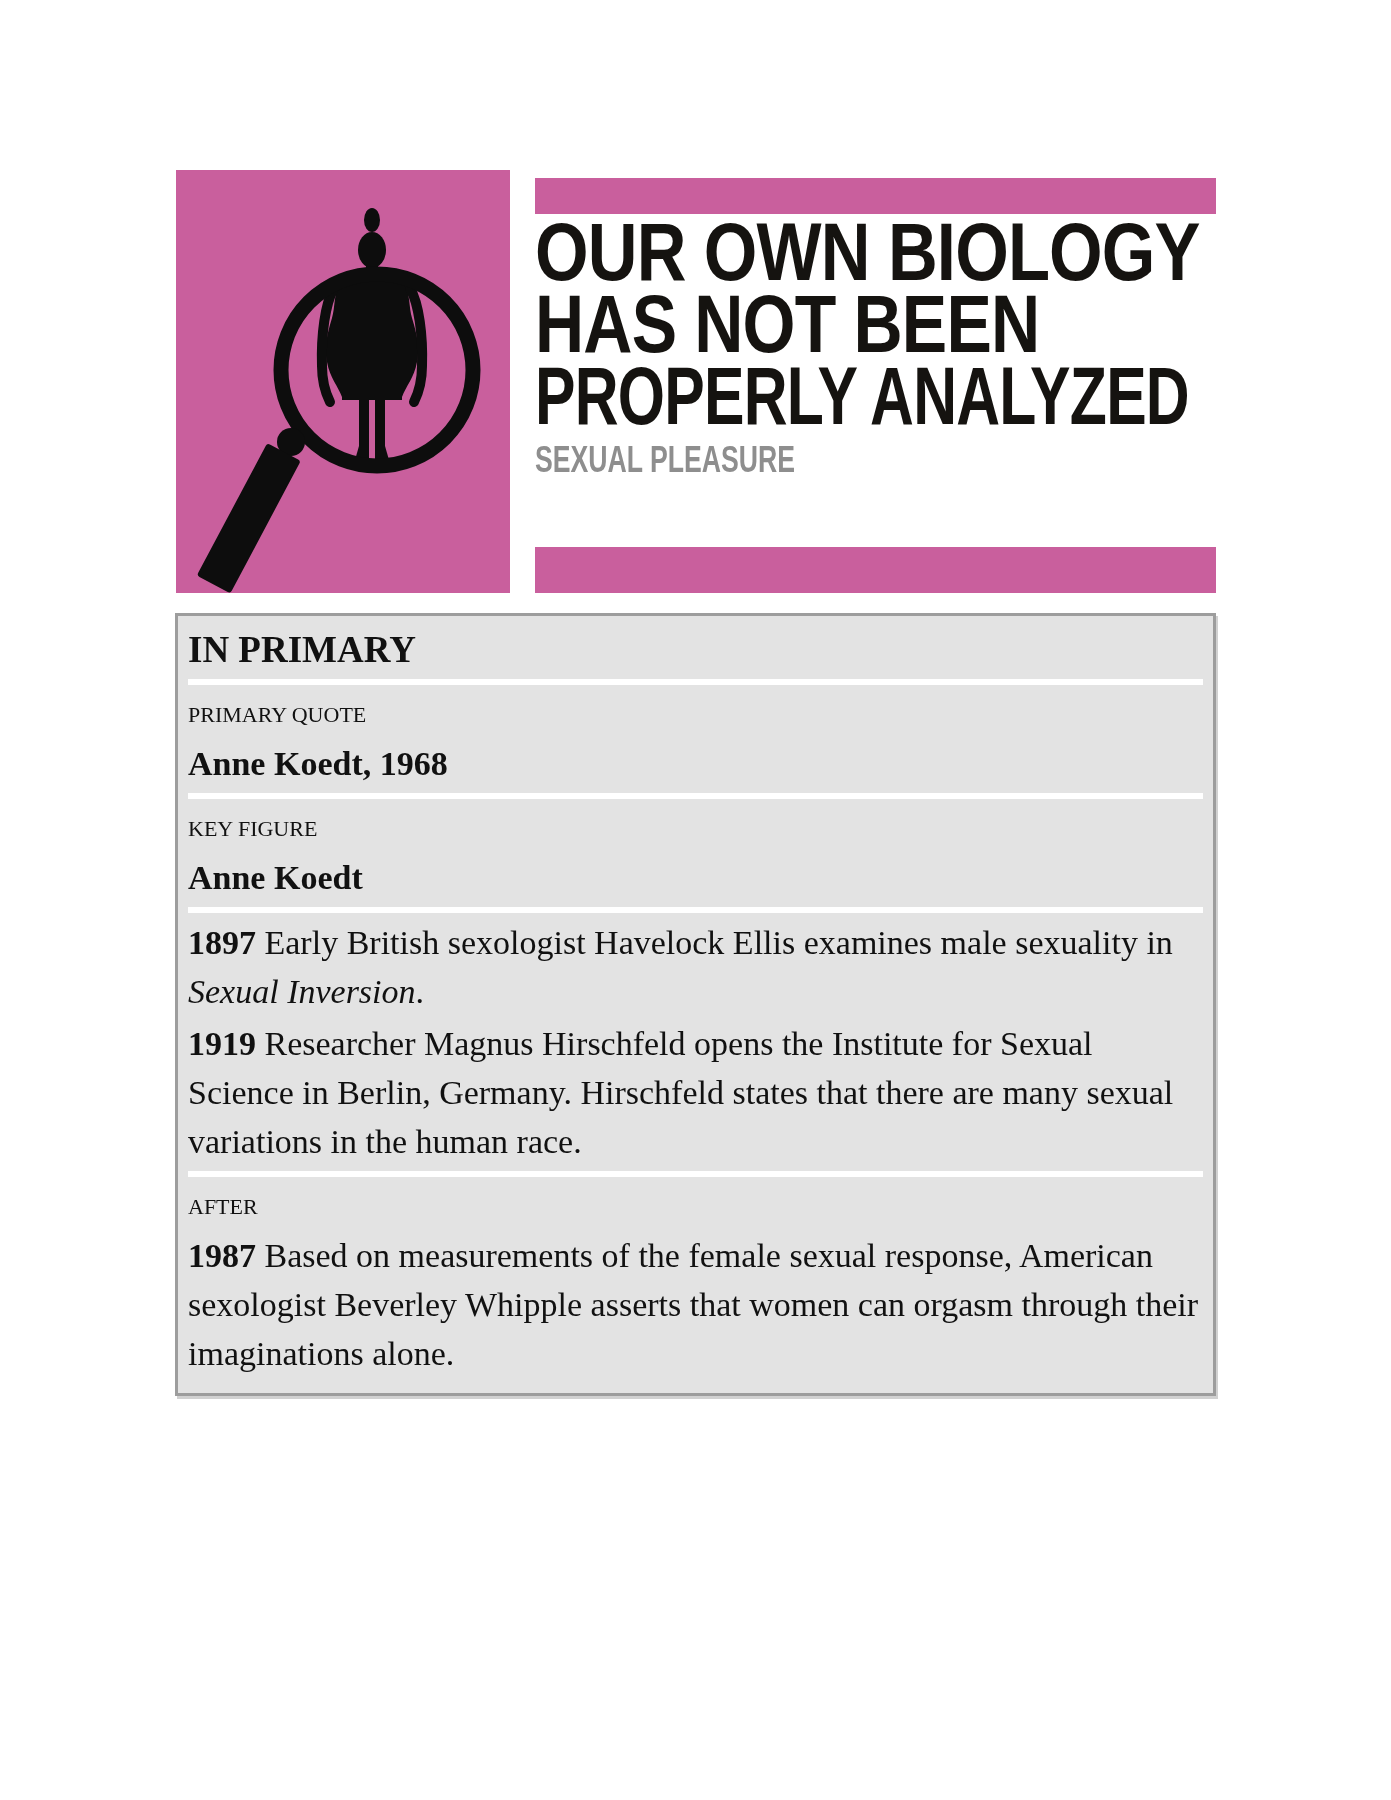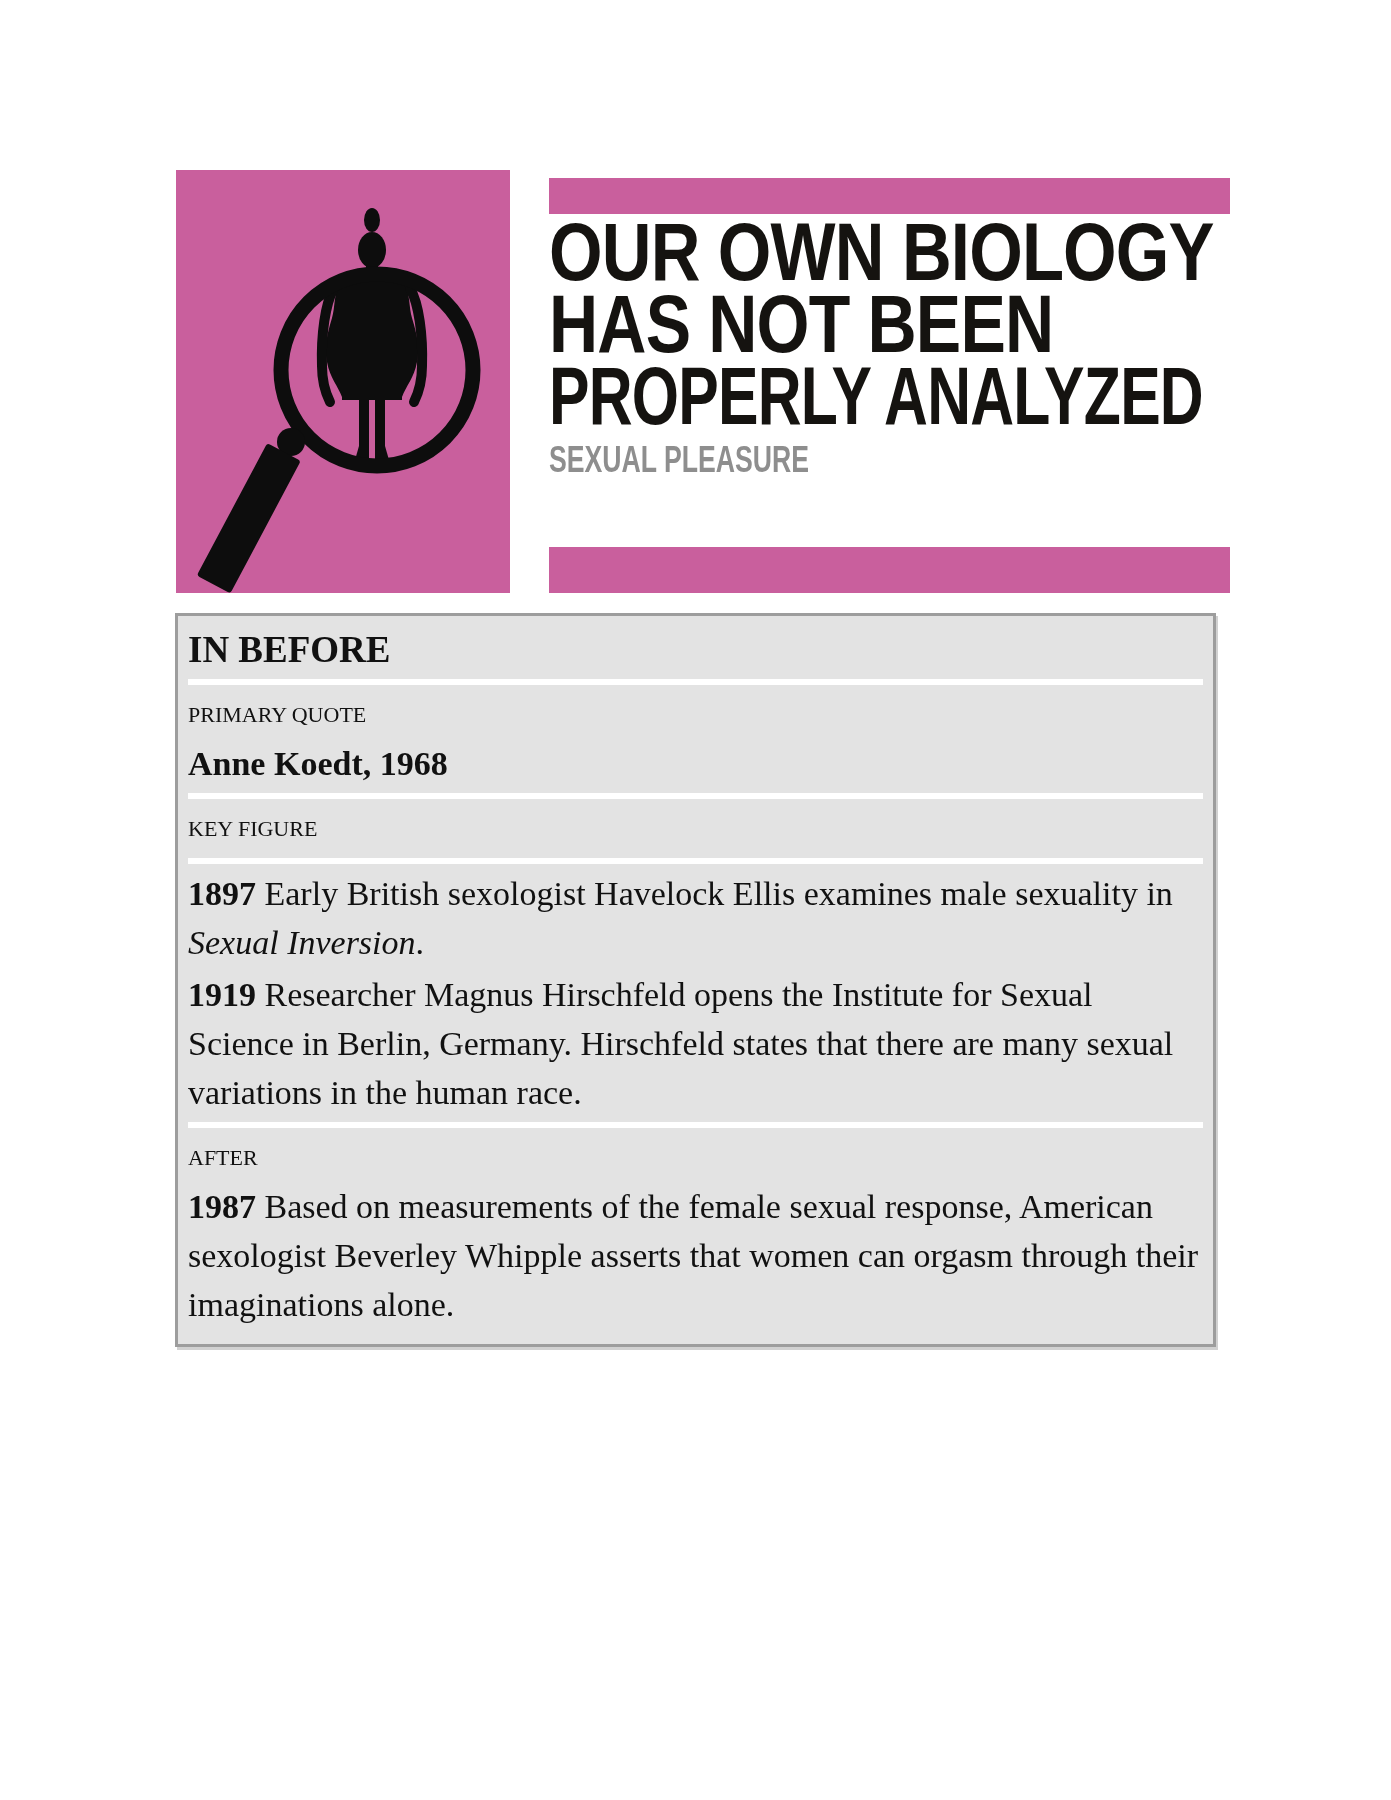--- a/index.html
+++ b/index.html
@@ -1,20 +1,20 @@
 <!DOCTYPE html>
 <html><head>
 <meta charset="utf-8">
 <style>
   html,body{margin:0;padding:0;background:#ffffff;}
   .page{position:relative;width:1391px;height:1800px;background:#ffffff;overflow:hidden;
         font-family:"Liberation Serif", serif;color:#111;}
 
   
-  .header{position:absolute;left:176px;top:170px;width:1040px;height:423px;display:flex;gap:39px;align-items:center;}
+  .header{position:absolute;left:176px;top:170px;width:1040px;height:423px;display:flex;gap:25px;align-items:center;}
   .icon-panel{width:334px;height:423px;flex:0 0 334px;}
   .icon-panel svg{display:block;width:334px;height:423px;}
   .right-panel{width:681px;height:423px;display:flex;flex-direction:column;}
   .pink-bar-top{height:36px;margin-top:8px;}
   .pink-bar-bottom{height:46px;margin-top:auto;}
   .title-block{margin-top:2px;}
   .title-line{font-family:"Liberation Sans", sans-serif;font-weight:900;
               font-size:82px;line-height:72px;letter-spacing:-1px;color:#151310;
               transform-origin:left top;white-space:nowrap;}
   .title-line:nth-child(1){transform:scaleX(.84);}
@@ -90,30 +90,31 @@
           <div class="title-line">OUR OWN BIOLOGY</div>
           <div class="title-line">HAS NOT BEEN</div>
           <div class="title-line">PROPERLY ANALYZED</div>
         </div>
       <span class="subtitle" style="color:#8e8e8e;">SEXUAL PLEASURE</span>
       <div class="pink-bar-bottom" style="background:#c95f9d;"></div>
     </div>
   </div>
 
   <div class="ctx-box">
-    <h2 class="ctx-heading">IN BEFORE</h2>
+    <h2 class="ctx-heading">IN PRIMARY</h2>
     <div id="ctx-sections">
         <div class="ctx-sep"></div>
         <div>
           <div class="ctx-label">PRIMARY QUOTE</div>
           <p class="ctx-entry"><strong>Anne Koedt, 1968</strong></p>
         </div>
         <div class="ctx-sep"></div>
         <div>
           <div class="ctx-label">KEY FIGURE</div>
+          <p class="ctx-entry"><strong>Anne Koedt</strong></p>
         </div>
         <div class="ctx-sep"></div>
         <div>
           <p class="ctx-entry"><strong>1897</strong><span> Early British sexologist Havelock Ellis examines male sexuality in </span><em>Sexual Inversion</em><span>.</span></p>
           <p class="ctx-entry"><strong>1919</strong><span> Researcher Magnus Hirschfeld opens the Institute for Sexual Science in Berlin, Germany. Hirschfeld states that there are many sexual variations in the human race.</span></p>
         </div>
         <div class="ctx-sep"></div>
         <div>
           <div class="ctx-label">AFTER</div>
           <p class="ctx-entry"><strong>1987</strong><span> Based on measurements of the female sexual response, American sexologist Beverley Whipple asserts that women can orgasm through their imaginations alone.</span></p>

